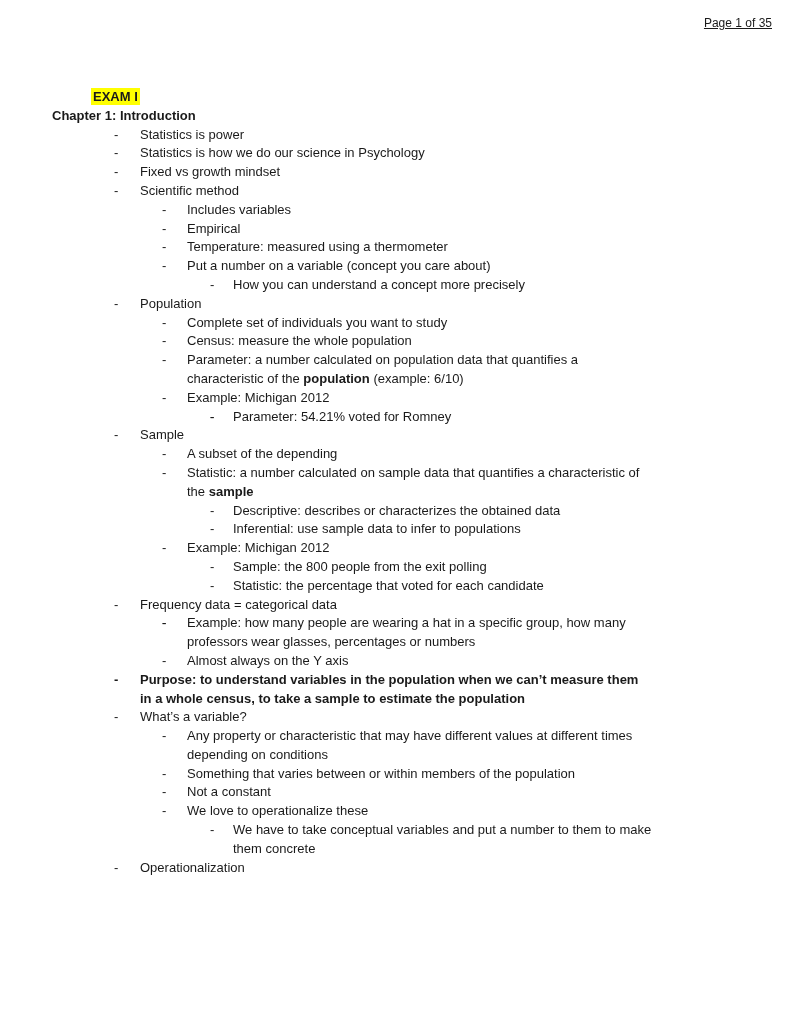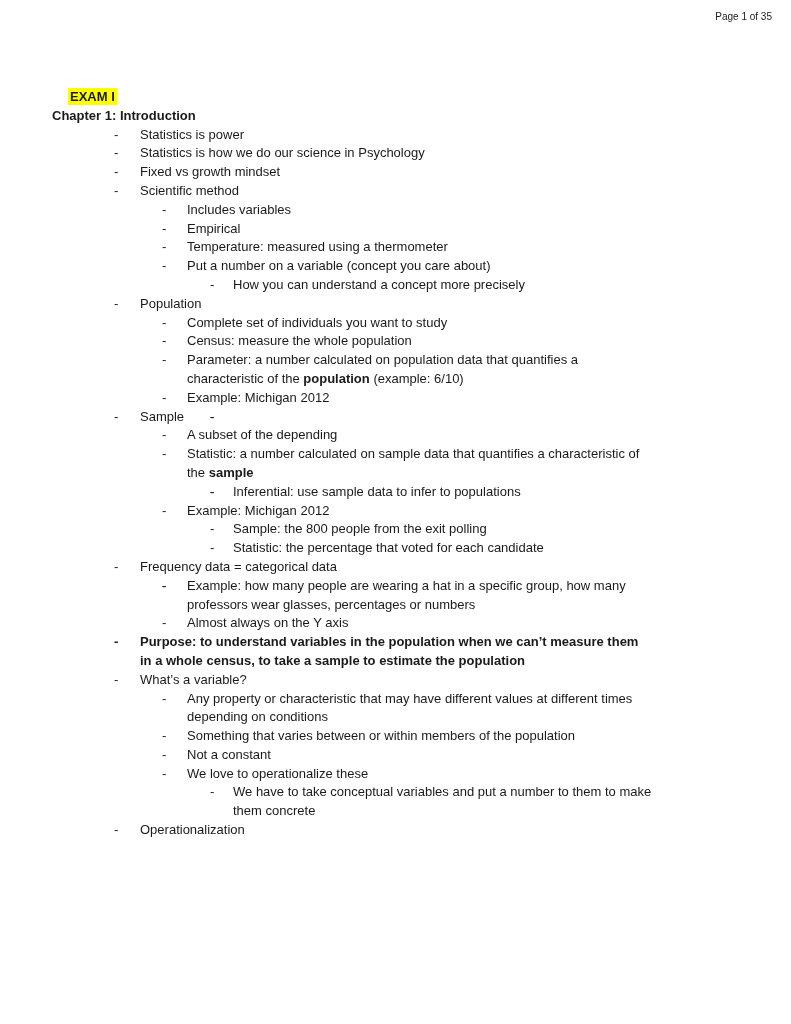--- a/index.html
+++ b/index.html
@@ -12,33 +12,34 @@
     width: 791px;
     height: 1024px;
     overflow: hidden;
     font-family: "Liberation Sans", sans-serif;
     font-size: 13px;
     line-height: 18.8px;
     color: #1a1a1a;
   }
   .page-number {
     position: absolute;
-    top: 8px;
+    top: 14px;
     right: 19px;
-    font-size: 10px;
+    font-size: 12px;
+    text-decoration: underline;
     white-space: nowrap;
   }
   .content {
     position: absolute;
     top: 88px;
     left: 0;
     width: 791px;
   }
   .exam-row {
-    padding-left: 68px;
+    padding-left: 91px;
     font-weight: 700;
   }
   .exam-highlight {
     padding: 1px 2px;
   }
   .chapter-heading {
     padding-left: 52px;
     font-weight: 700;
   }
   .row {
@@ -78,25 +79,25 @@
       <div class="row lvl2"><span class="dash">-</span><span>Empirical</span></div>
       <div class="row lvl2"><span class="dash">-</span><span>Temperature: measured using a thermometer</span></div>
       <div class="row lvl2"><span class="dash">-</span><span>Put a number on a variable (concept you care about)</span></div>
       <div class="row lvl3"><span class="dash">-</span><span>How you can understand a concept more precisely</span></div>
       <div class="row lvl1"><span class="dash">-</span><span>Population</span></div>
       <div class="row lvl2"><span class="dash">-</span><span>Complete set of individuals you want to study</span></div>
       <div class="row lvl2"><span class="dash">-</span><span>Census: measure the whole population</span></div>
       <div class="row lvl2"><span class="dash">-</span><span>Parameter: a number calculated on population data that quantifies a</span><br><span>characteristic of the </span><span class="seg-bold">population</span><span> (example: 6/10)</span></div>
       <div class="row lvl2"><span class="dash">-</span><span>Example: Michigan 2012</span></div>
       <div class="row lvl3"><span class="dash">-</span></div>
-      <div class="row lvl3"><span class="dash">-</span></div>
+      <div class="row lvl3"><span class="dash">-</span><span>Parameter: 54.21% voted for Romney</span></div>
       <div class="row lvl1"><span class="dash">-</span><span>Sample</span></div>
       <div class="row lvl2"><span class="dash">-</span><span>A subset of the depending</span></div>
       <div class="row lvl2"><span class="dash">-</span><span>Statistic: a number calculated on sample data that quantifies a characteristic of</span><br><span>the </span><span class="seg-bold">sample</span></div>
-      <div class="row lvl3"><span class="dash">-</span></div>
+      <div class="row lvl3"><span class="dash">-</span><span>Descriptive: describes or characterizes the obtained data</span></div>
       <div class="row lvl3"><span class="dash">-</span><span>Inferential: use sample data to infer to populations</span></div>
       <div class="row lvl2"><span class="dash">-</span><span>Example: Michigan 2012</span></div>
       <div class="row lvl3"><span class="dash">-</span><span>Sample: the 800 people from the exit polling</span></div>
       <div class="row lvl3"><span class="dash">-</span><span>Statistic: the percentage that voted for each candidate</span></div>
       <div class="row lvl1"><span class="dash">-</span><span>Frequency data = categorical data</span></div>
       <div class="row lvl2"><span class="dash">-</span></div>
       <div class="row lvl2"><span class="dash">-</span><span>Example: how many people are wearing a hat in a specific group, how many</span><br><span>professors wear glasses, percentages or numbers</span></div>
       <div class="row lvl2"><span class="dash">-</span><span>Almost always on the Y axis</span></div>
       <div class="row lvl1 bold"><span class="dash">-</span><span>Purpose: to understand variables in the population when we can’t measure them</span><br><span>in a whole census, to take a sample to estimate the population</span></div>
       <div class="row lvl1"><span class="dash">-</span><span>What’s a variable?</span></div>

